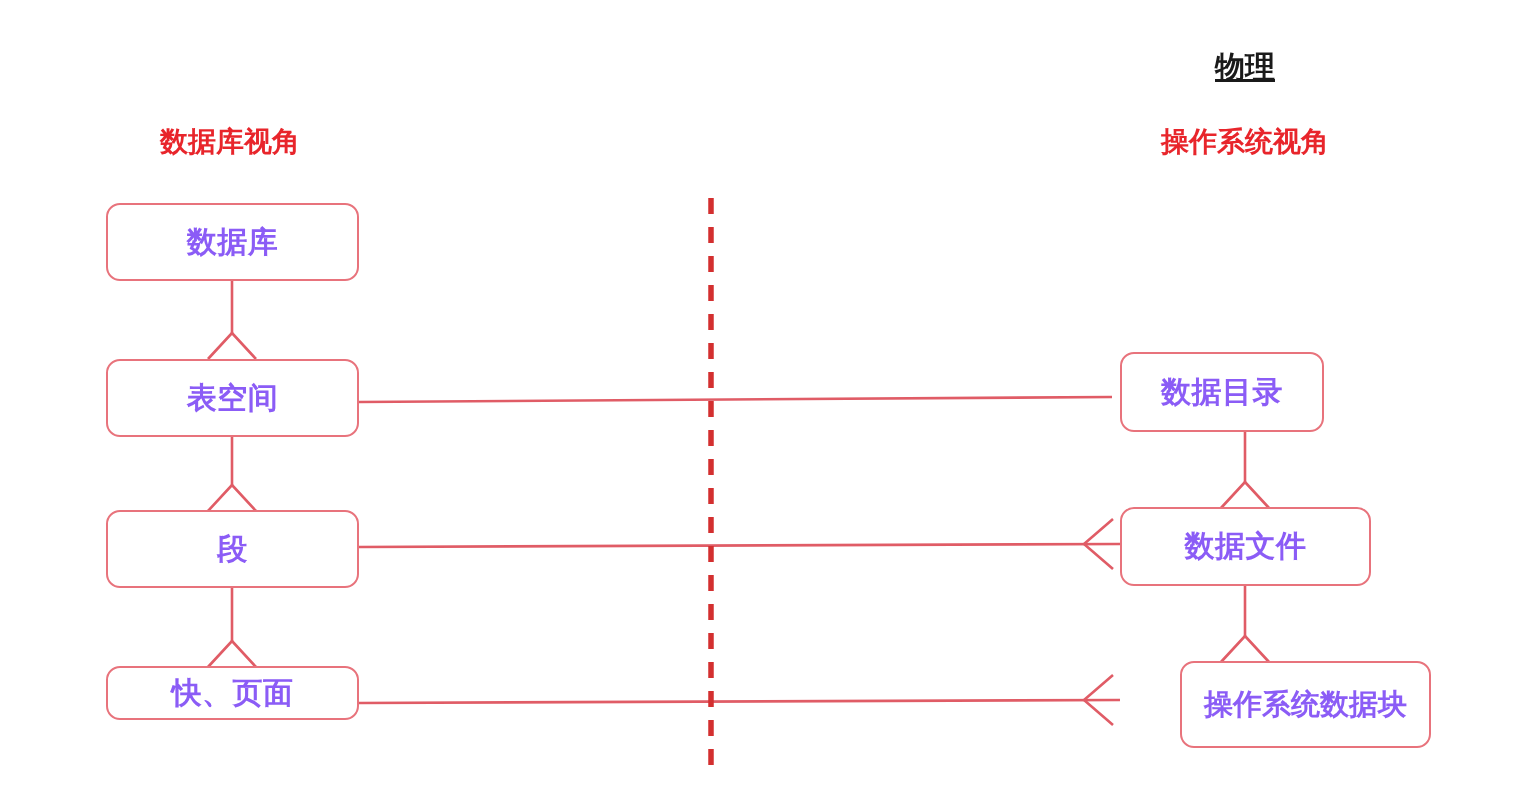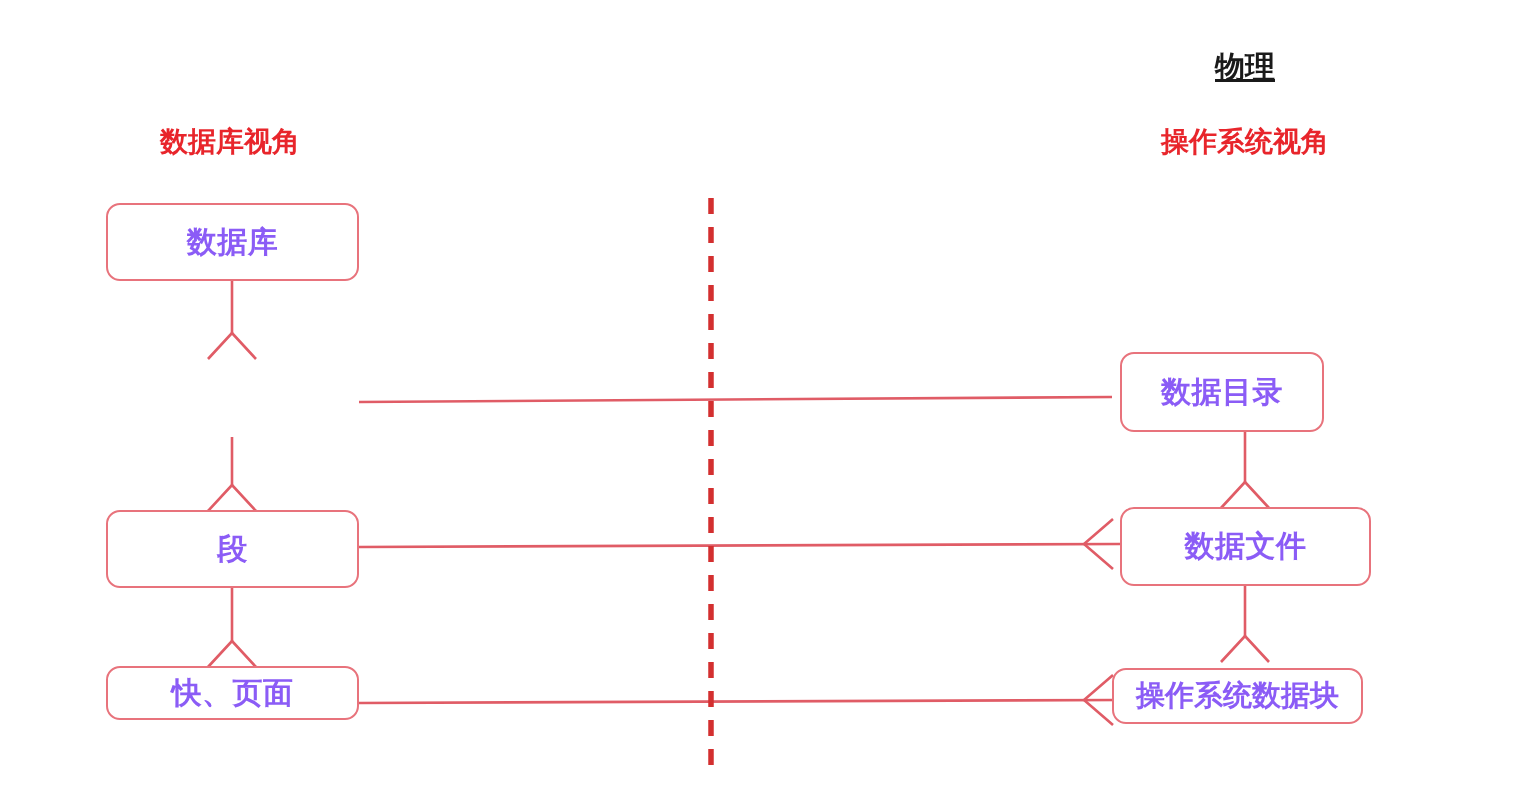--- a/index.html
+++ b/index.html
@@ -105,24 +105,25 @@
       <polyline points="1113,675 1084,700 1113,725"></polyline>
     </g>
   </svg>
 
   <svg class="divider-layer" viewBox="0 0 1515 801">
     <line x1="711" y1="198" x2="711" y2="777" stroke="#d32f2f" stroke-width="5.5" stroke-dasharray="16 13" stroke-linecap="butt"></line>
   </svg>
 
   <div class="node-box" style="left: 106px; top: 203px; width: 253px; height: 78px;">数据库</div>
 
+  <div class="node-box" style="left: 106px; top: 359px; width: 253px; height: 78px;">表空间</div>
 
   <div class="node-box" style="left: 106px; top: 510px; width: 253px; height: 78px;">段</div>
 
   <div class="node-box" style="left: 106px; top: 666px; width: 253px; height: 54px;">快、页面</div>
 
   <div class="node-box" style="left: 1120px; top: 352px; width: 204px; height: 80px;">数据目录</div>
 
   <div class="node-box" style="left: 1120px; top: 507px; width: 251px; height: 79px;">数据文件</div>
 
-  <div class="node-box tight" style="left: 1112px; top: 661px; width: 251px; height: 56px; margin-top: 7px;">操作系统数据块</div>
+  <div class="node-box tight" style="left: 1180px; top: 661px; width: 251px; height: 87px;">操作系统数据块</div>
 
 </div>
 
 </body></html>

